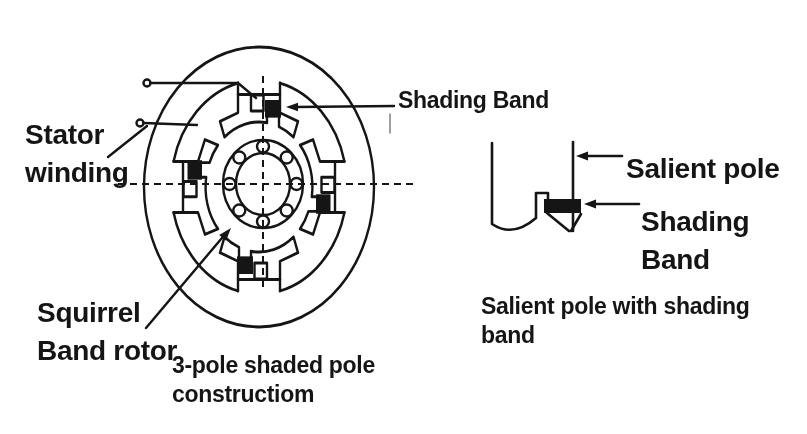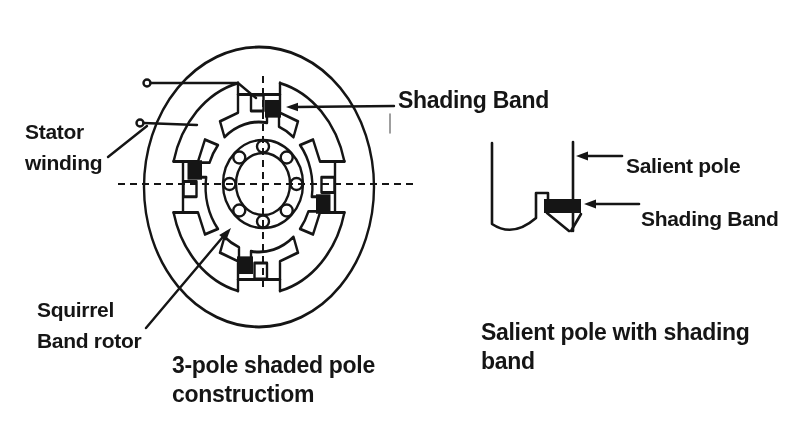--- a/index.html
+++ b/index.html
@@ -10,22 +10,22 @@
     width: 807px;
     height: 434px;
     background: var(--bg);
     overflow: hidden;
     font-family: "Liberation Sans", sans-serif;
   }
   svg { position:absolute; left:0; top:0; }
   .lbl {
     position: absolute;
     font-weight: 700;
-    font-size: 21px;
-    line-height: 31px;
+    font-size: 28px;
+    line-height: 38px;
     letter-spacing: -0.3px;
     color: var(--ink);
     white-space: pre-line;
   }
   .lbl.big {
     font-size: 23px;
     line-height: 29px;
   }
 </style>
 </head>
@@ -124,15 +124,15 @@
   <div class="lbl" style="left:37px;  top:294px;">Squirrel
 Band rotor</div>
 
   <div class="lbl big" style="left:172px; top:351px;">3-pole shaded pole
 constructiom</div>
 
   <div class="lbl" style="left:626px; top:150px;">Salient pole</div>
 
   <div class="lbl" style="left:641px; top:203px;">Shading Band</div>
 
-  <div class="lbl big" style="left:481px; top:318px;">Salient pole with shading
+  <div class="lbl big" style="left:481px; top:292px;">Salient pole with shading
 band</div>
 </div>
 
 </body></html>

